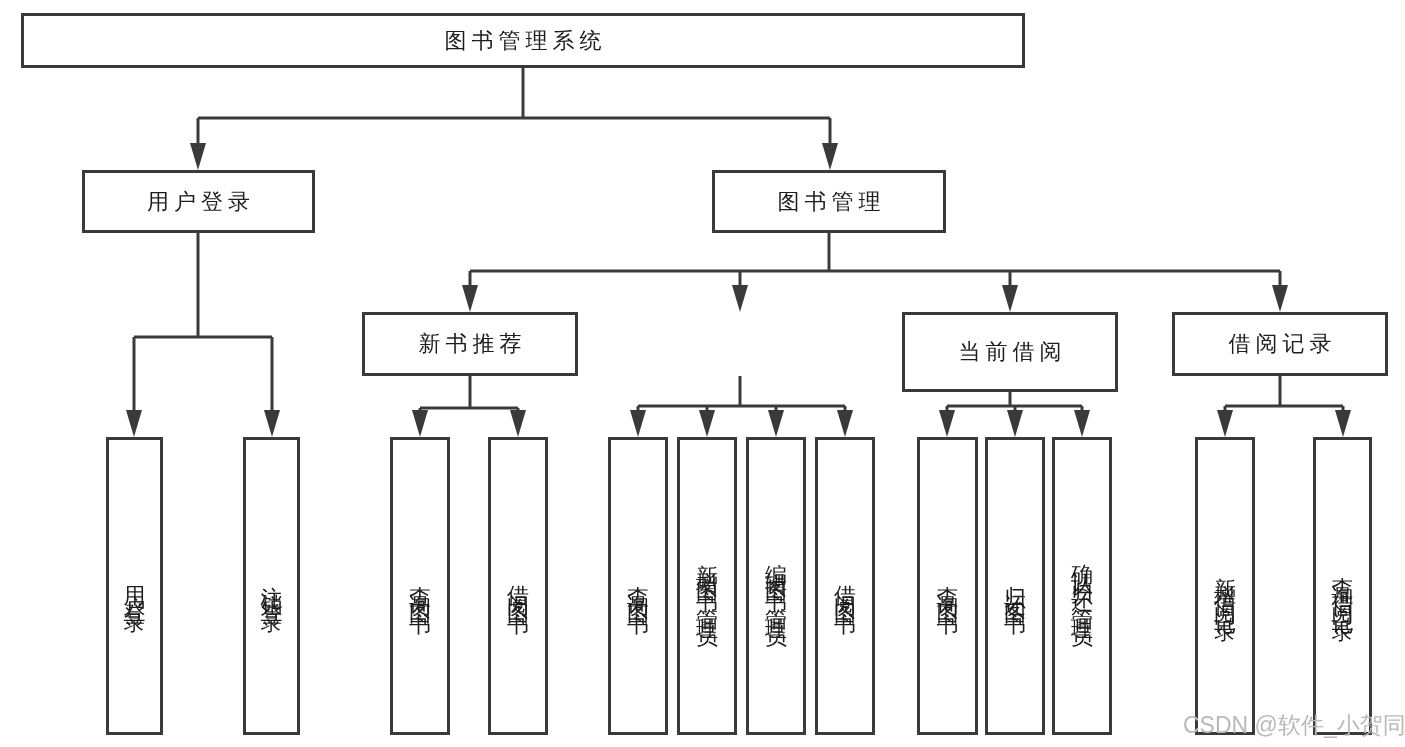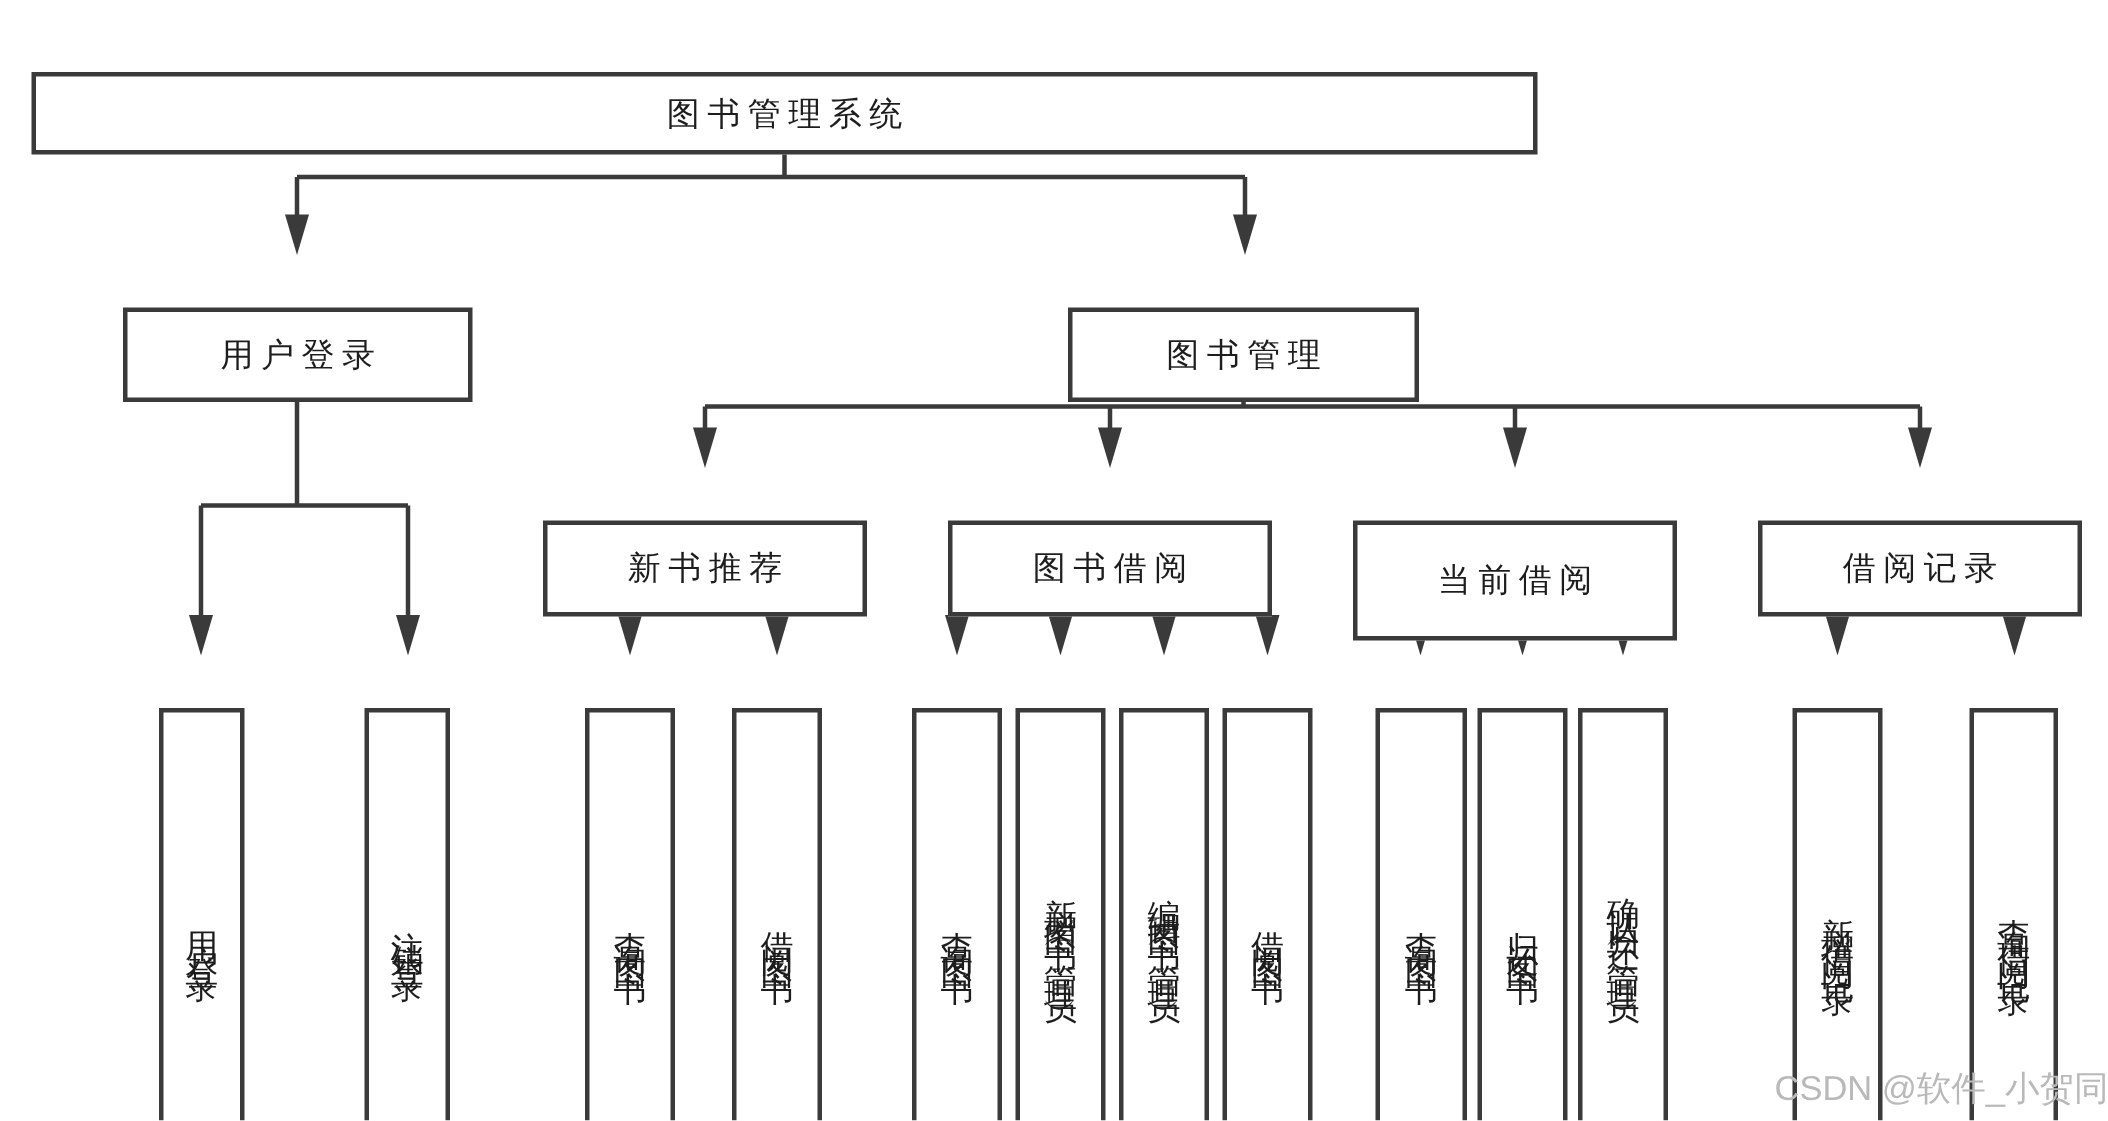--- a/index.html
+++ b/index.html
@@ -21,21 +21,20 @@
   #connectors polygon{fill:var(--line);stroke:none;}
   .box{
     position:absolute;
     box-sizing:border-box;
     border:3px solid var(--line);
     background:var(--boxbg);
     display:flex;
     align-items:center;
     justify-content:center;
     color:var(--text);
-    margin-top:35px;
   }
   .h{
     font-size:22px;
     letter-spacing:5px;
     text-indent:5px;
     white-space:nowrap;
   }
   .v .vt{
     writing-mode:vertical-rl;
     text-orientation:mixed;
@@ -111,21 +110,20 @@
       <line x1="1343" y1="406" x2="1343" y2="413"></line>
       <polygon points="1335,410 1351,410 1343,437"></polygon>
     </svg>
 
   <div class="box h" style="left:21px;top:13px;width:1004px;height:55px">图书管理系统</div>
 
   <div class="box h" style="left:82px;top:170px;width:233px;height:63px">用户登录</div>
   <div class="box h" style="left:712px;top:170px;width:234px;height:63px">图书管理</div>
 
   <div class="box h" style="left:362px;top:312px;width:216px;height:64px">新书推荐</div>
-  <div class="box h" style="left:632px;top:312px;width:216px;height:64px">图书借阅</div>
   <div class="box h" style="left:902px;top:312px;width:216px;height:80px">当前借阅</div>
   <div class="box h" style="left:1172px;top:312px;width:216px;height:64px">借阅记录</div>
 
   <div class="box v" style="left:106px;top:437px;width:57px;height:298px">
     <span class="vt">用户登录</span>
     </div>
   <div class="box v" style="left:243px;top:437px;width:57px;height:298px">
     <span class="vt">注销登录</span>
     </div>
 

